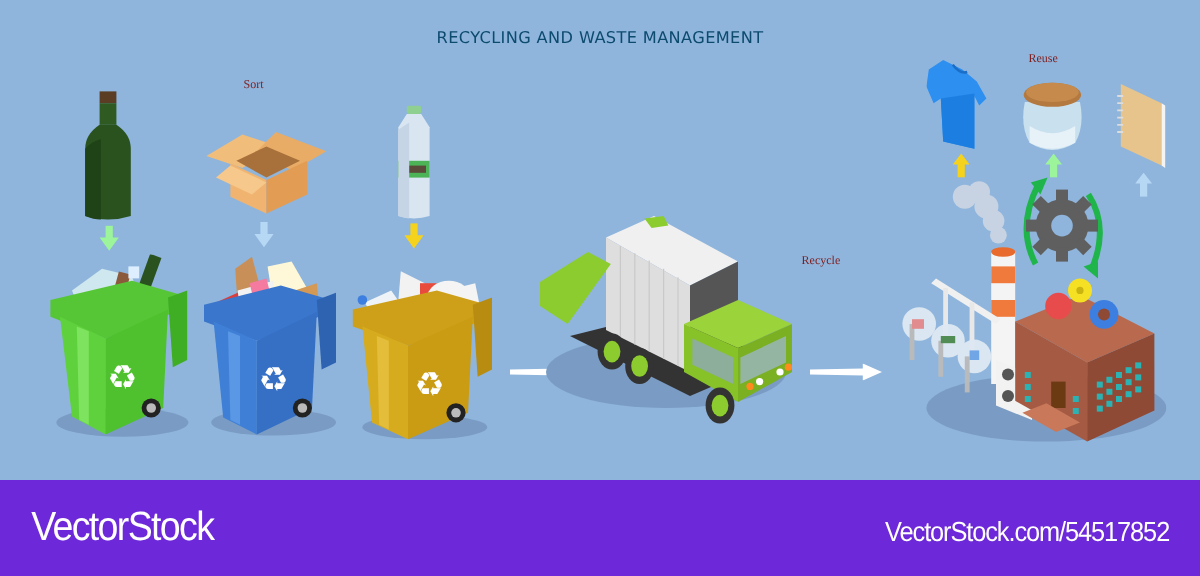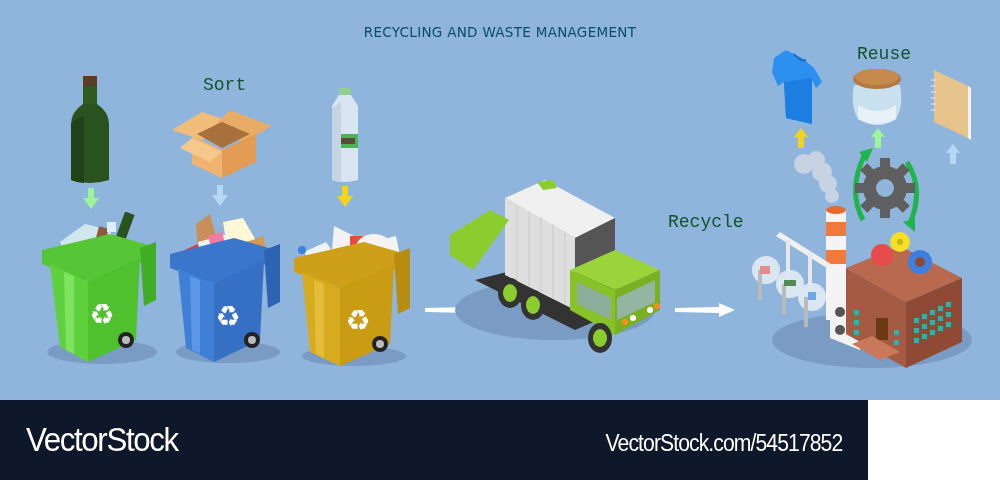--- a/index.html
+++ b/index.html
@@ -1,31 +1,31 @@
 <!DOCTYPE html>
 <html><head>
 <meta charset="utf-8">
 <style>
   html, body { margin: 0; padding: 0; }
   body { width: 1000px; height: 480px; overflow: hidden; font-family: "DejaVu Sans", sans-serif; }
   .canvas { position: relative; width: 1000px; height: 400px; background: #8fb5dc; overflow: hidden; }
-  .footer { position: relative; width: 868px; height: 80px; background: #0f172a; }
+  .footer { position: relative; width: 1000px; height: 80px; background: #6d28d9; }
   .title { position: absolute; left: 0; width: 1000px; top: 24px; text-align: center; color: #0c4a6e; font-size: 13.5px; letter-spacing: 0.3px; font-family: "DejaVu Sans", sans-serif; }
-  .label { position: absolute; color: #14532d; font-size: 18px; font-family: Liberation Mono, monospace; }
+  .label { position: absolute; color: #7f1d1d; font-size: 10px; font-family: Liberation Serif, serif; }
   .abs { position: absolute; }
   .brand { position: absolute; left: 26px; top: 20px; color: #fff; font-family: "Liberation Sans", sans-serif; font-size: 34px; letter-spacing: -1.5px; transform: scaleX(0.92); transform-origin: left center; }
   .url { position: absolute; right: 26px; top: 30px; color: #fff; font-family: "Liberation Sans", sans-serif; font-size: 23px; letter-spacing: -1px; transform: scaleX(0.92); transform-origin: right center; }
 </style>
 </head>
 <body>
 
 <div class="canvas">
 
   <div class="title">RECYCLING AND WASTE MANAGEMENT</div>
-  <div class="label" style="left:203px; top:75px;text-align:right;">Sort</div>
+  <div class="label" style="left:203px; top:65px;text-align:right;">Sort</div>
   <div class="label" style="left:668px; top:212px;">Recycle</div>
   <div class="label" style="left:857px; top:44px;">Reuse</div>
 
   <svg class="abs" style="left:68px; top:76px;" width="44" height="110" viewBox="0 0 44 110">
     <rect x="15" y="0" width="14" height="10" fill="#5a3d22"></rect>
     <rect x="15" y="10" width="14" height="18" fill="#2f5a22"></rect>
     <path d="M15 28 Q3 36 3 48 L3 104 Q22 110 41 104 L41 48 Q41 36 29 28 Z" fill="#2a521e"></path>
     <path d="M3 48 L3 104 Q10 107 16 107 L16 40 Q8 42 3 48Z" fill="#1f4216"></path>
   </svg>
 

